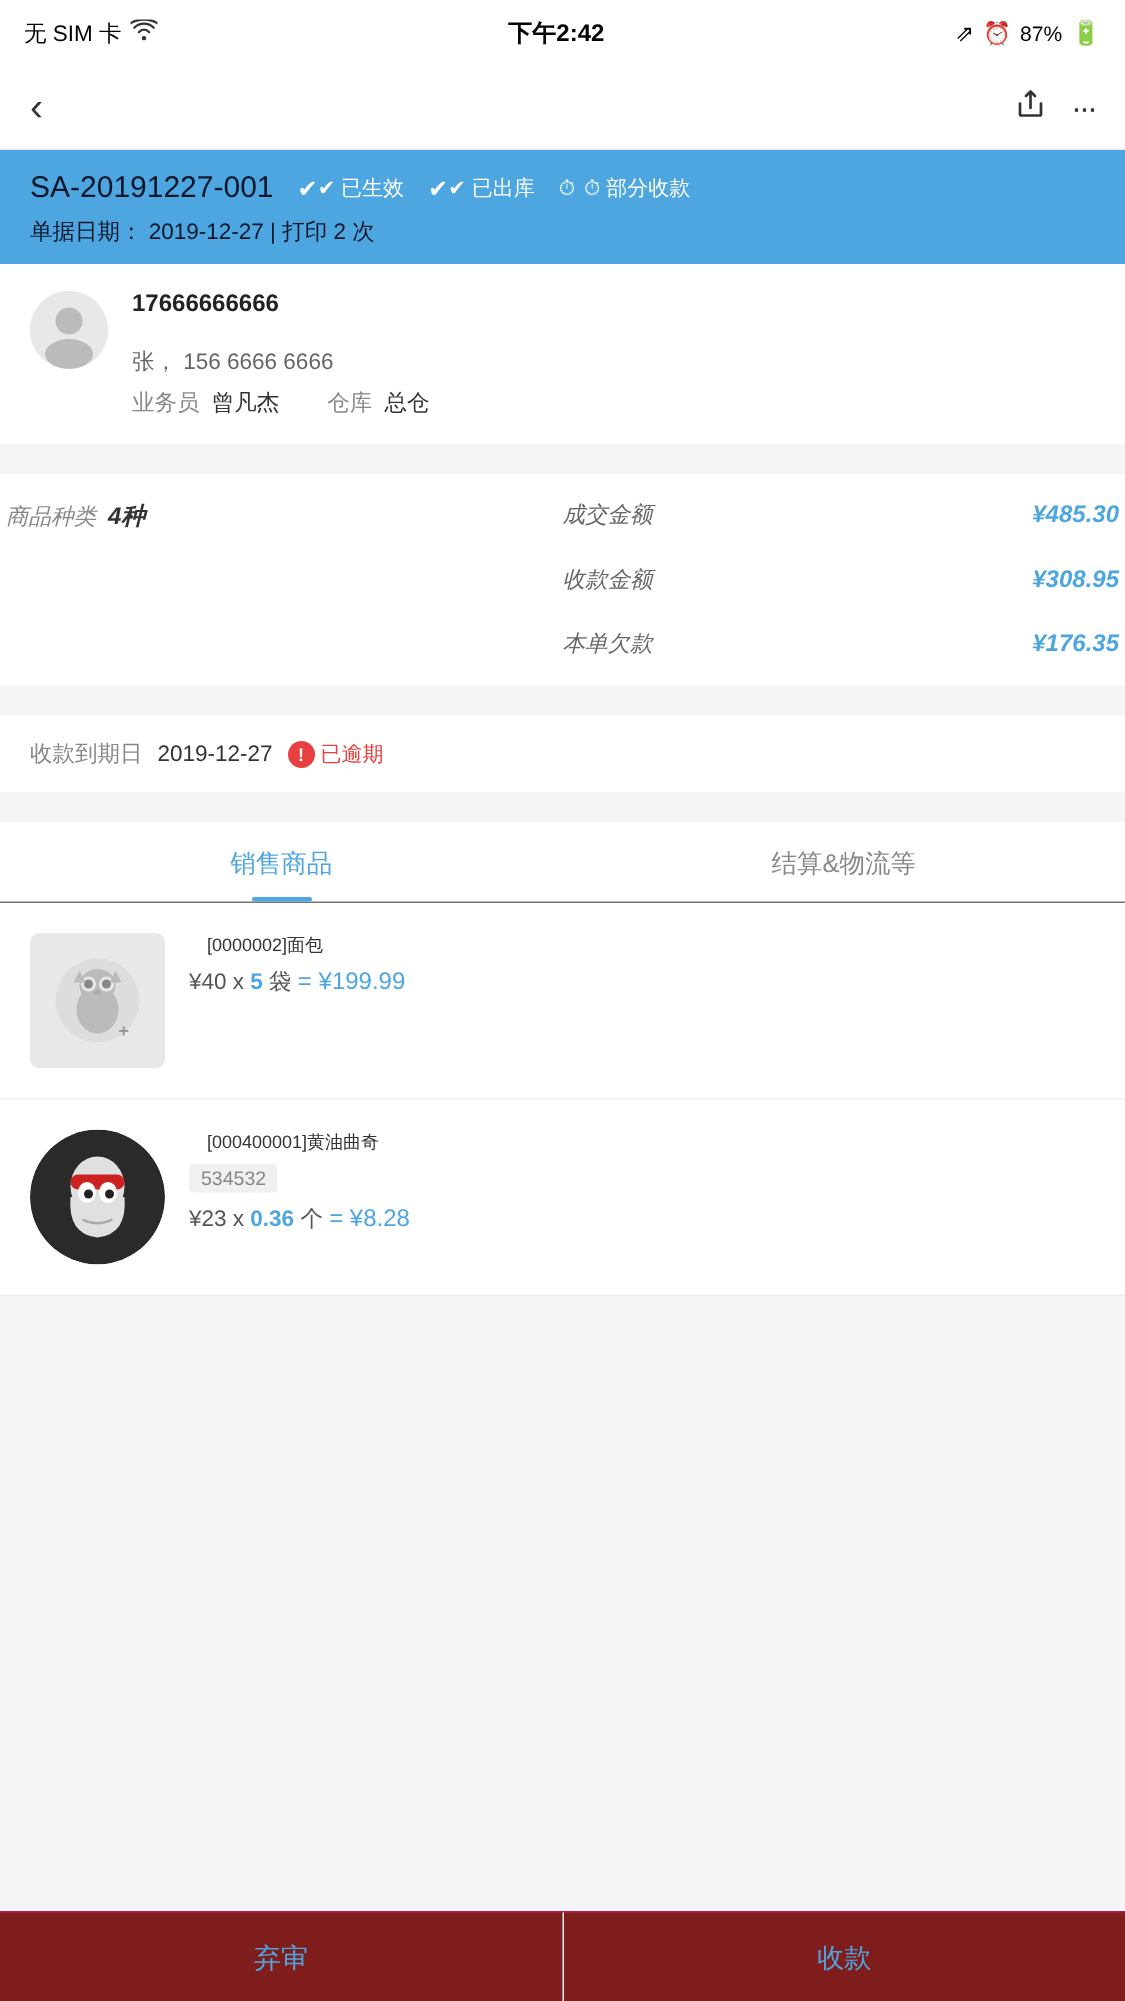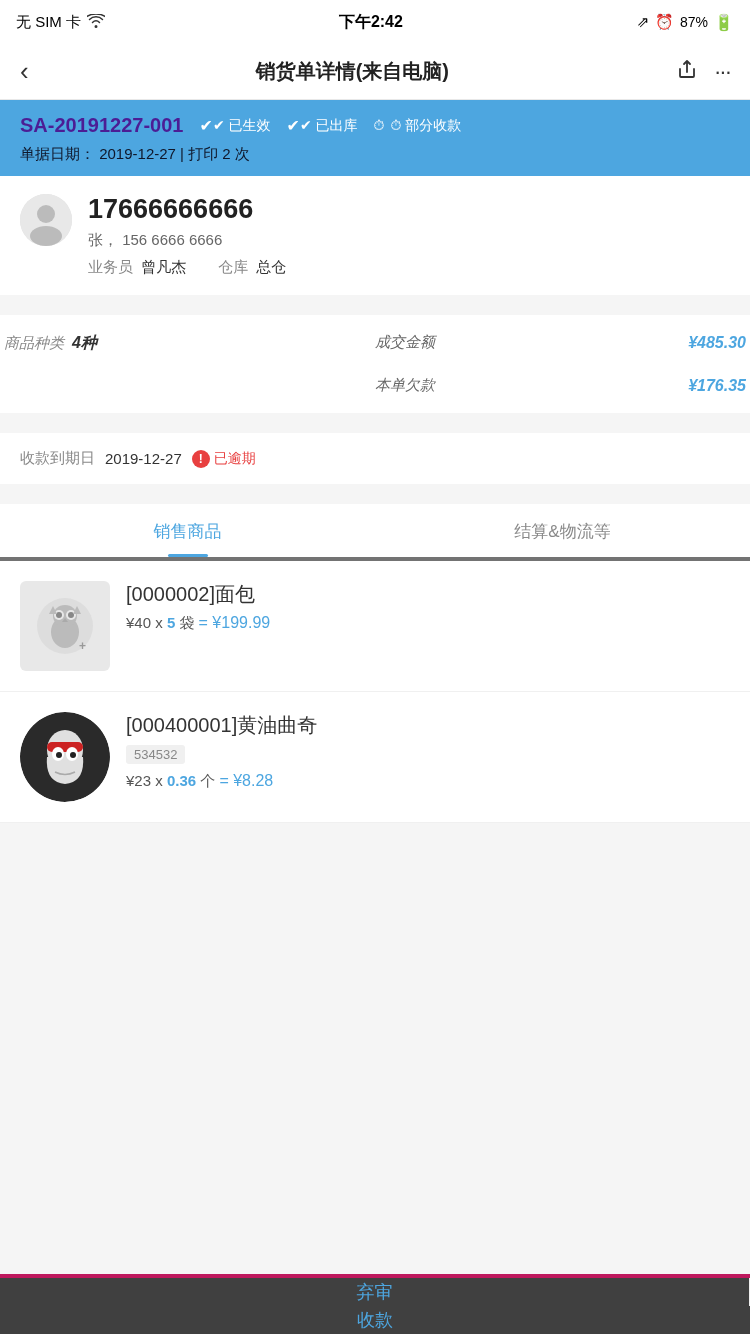--- a/index.html
+++ b/index.html
@@ -50,22 +50,22 @@
       padding: 14px 20px 12px;
     }
     .banner-top {
       display: flex;
       align-items: center;
       gap: 16px;
       margin-bottom: 8px;
     }
     .order-id {
       font-size: 20px;
-      font-weight: 700;
-      color: #4c1d95;
+      font-weight: 400;
+      color: #0f172a;
     }
     .badge {
       display: inline-flex;
       align-items: center;
       gap: 4px;
       color: #fff;
       font-size: 14px;
       font-weight: 500;
     }
     .badge .check { font-size: 16px; }
@@ -89,24 +89,24 @@
       border-radius: 50%;
       background: #e0e0e0;
       display: flex;
       align-items: center;
       justify-content: center;
       flex-shrink: 0;
     }
     .avatar svg { width: 100%; height: 100%; }
     .customer-info { flex: 1; }
     .customer-name {
-      font-size: 27px;
+      font-size: 16px;
       font-weight: 600;
       color: #222;
-      margin-bottom: 6px;
+      margin-bottom: 20px;
     }
     .customer-phone {
       font-size: 15px;
       color: #666;
       margin-bottom: 8px;
     }
     .customer-meta {
       display: flex;
       gap: 32px;
       font-size: 15px;
@@ -185,21 +185,21 @@
       font-weight: 700;
     }
 
     
     .tabs-section {
       background: #fff;
       margin-bottom: 0;
     }
     .tabs-header {
       display: flex;
-      border-bottom: 4px solid #737373;
+      border-bottom: 1px solid #737373;
     }
     .tab {
       flex: 1;
       text-align: center;
       padding: 16px 0 14px;
       font-size: 17px;
       cursor: pointer;
       position: relative;
       color: #888;
     }
@@ -245,24 +245,25 @@
       height: 90px;
       background: #e8e8e8;
       display: flex;
       align-items: center;
       justify-content: center;
       font-size: 36px;
       color: #bbb;
     }
     .product-info { flex: 1; }
     .product-name {
-      font-size: 20px;
+      font-size: 12px;
       color: #333;
       font-weight: 500;
       margin-bottom: 6px;
+      margin-left: 12px;
     }
     .product-tag {
       display: inline-block;
       background: #f0f0f0;
       color: #888;
       font-size: 13px;
       padding: 2px 8px;
       border-radius: 3px;
       margin-bottom: 8px;
     }
@@ -273,24 +274,23 @@
     .price-highlight { color: #4DA6E0; font-weight: 600; }
     .price-total { color: #4DA6E0; font-weight: 400; font-size: 16px; }
 
     
     .bottom-bar {
       position: fixed;
       bottom: 0;
       left: 0;
       width: 750px;
       height: 60px;
-      background: #404040;
-      border-top: 4px solid #be185d;
-      display: flex;
-      flex-direction: column;
+      background: #7f1d1d;
+      border-top: 1px solid #be185d;
+      display: flex;
     }
     .bottom-btn {
       flex: 1;
       display: flex;
       align-items: center;
       justify-content: center;
       font-size: 18px;
       font-weight: 500;
       cursor: pointer;
     }
@@ -322,21 +322,20 @@
   <div class="status-right">
     <span style="font-size:15px;">⇗</span>
     <span style="font-size:15px;">⏰</span>
     <span>87%</span>
     <span style="font-size:16px;">🔋</span>
   </div>
 </div>
 
 <div class="nav-bar">
   <span class="nav-back">‹</span>
-  <span class="nav-title">销货单详情(来自电脑)</span>
   <div class="nav-actions">
     <span class="nav-share">
       <svg width="22" height="22" viewBox="0 0 22 22" fill="none">
         <path d="M4 11v7a1 1 0 001 1h12a1 1 0 001-1v-7" stroke="#333" stroke-width="1.8" stroke-linecap="round"></path>
         <path d="M11 14V3M8 6l3-3 3 3" stroke="#333" stroke-width="1.8" stroke-linecap="round" stroke-linejoin="round"></path>
       </svg>
     </span>
     <span class="nav-more">···</span>
   </div>
 </div>
@@ -399,20 +398,24 @@
       <span class="stat-label">商品种类</span>
       <span class="stat-value">4种</span>
     </div>
   </div>
   <div class="stats-right">
     <div class="amount-row">
       <span class="amount-label">成交金额</span>
       <span class="amount-value">¥485.30</span>
     </div>
     <div class="amount-row">
+      <span class="amount-label">收款金额</span>
+      <span class="amount-value">¥308.95</span>
+    </div>
+    <div class="amount-row">
       <span class="amount-label">本单欠款</span>
       <span class="amount-value">¥176.35</span>
     </div>
   </div>
 </div>
 
 <div class="divider"></div>
 
 <div class="due-section">
   <span class="due-label">收款到期日</span>

